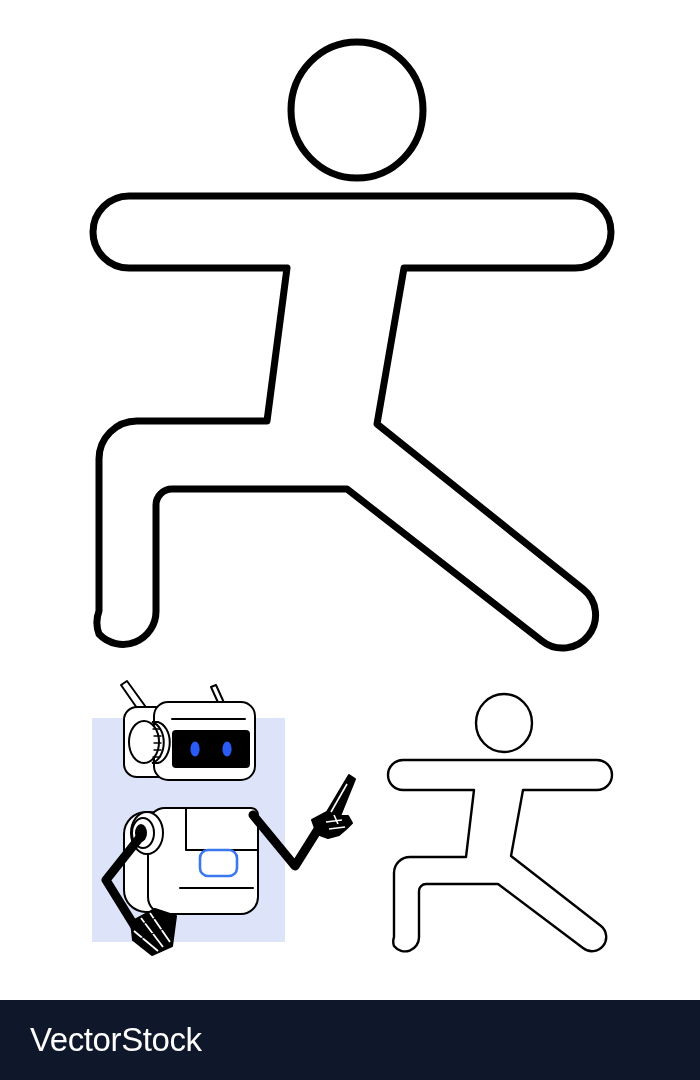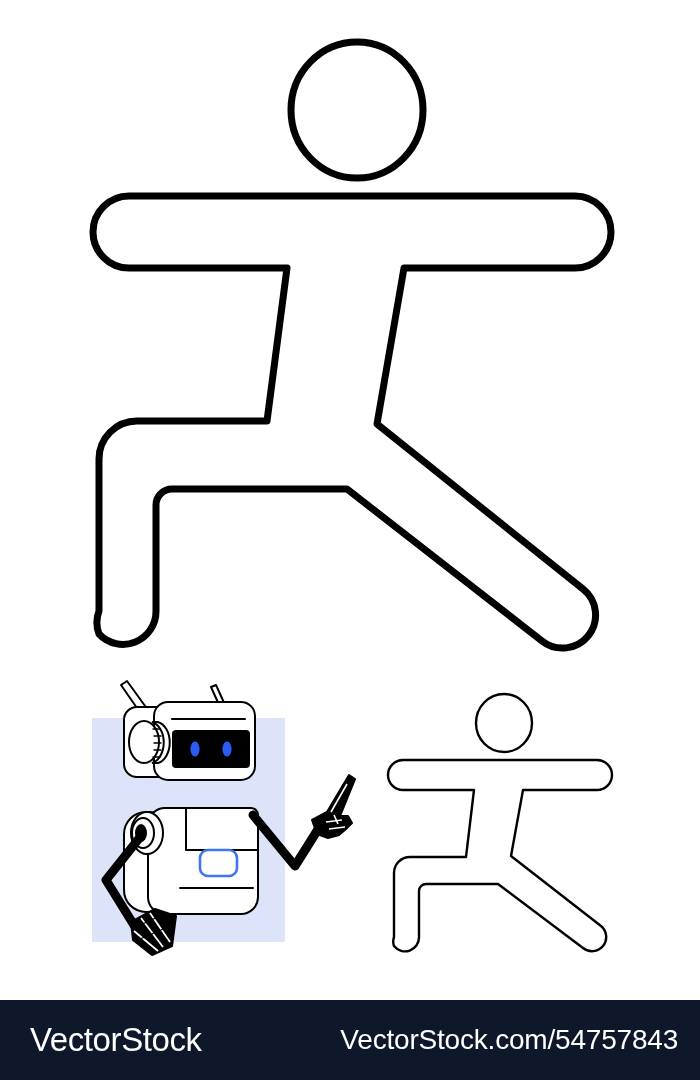--- a/index.html
+++ b/index.html
@@ -207,16 +207,15 @@
                  L 403 790
                  A 15 15 0 0 1 403 760
                  Z"></path>
       </g>
 
     </svg>
   </div>
 
   <div id="footer">
     <div id="brand-logo">VectorStock</div>
-    <div id="brand-url">VectorStock.com/54757843</div>
   </div>
 
 </div>
 
 </body></html>

